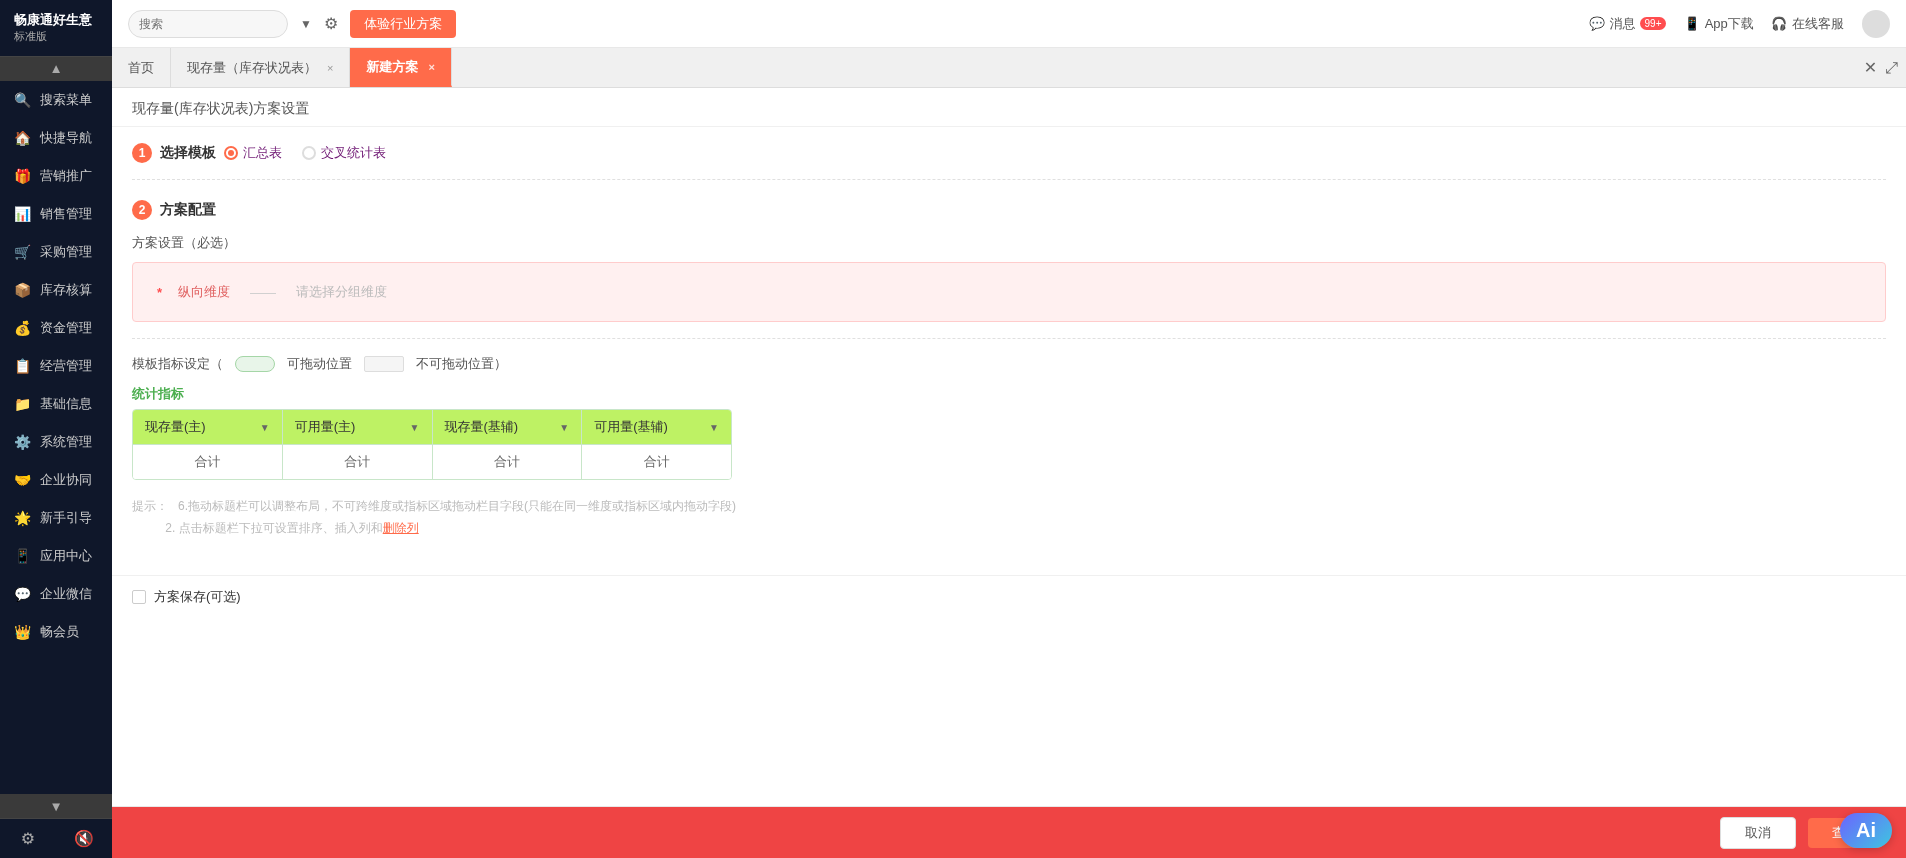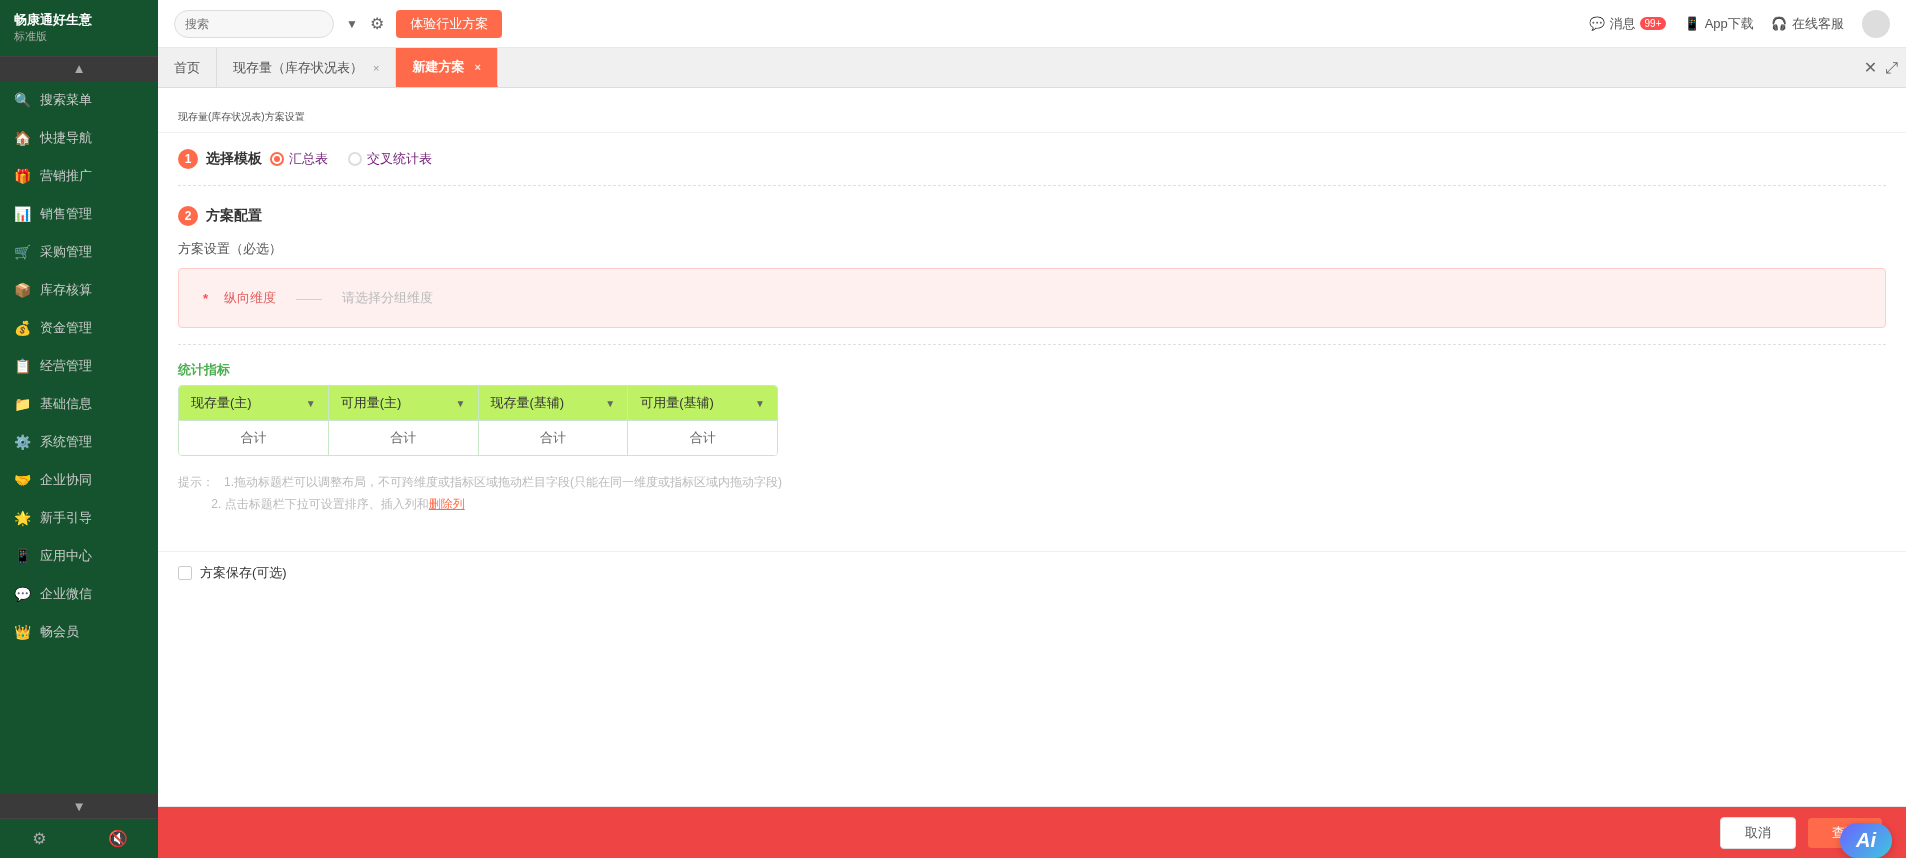--- a/index.html
+++ b/index.html
@@ -1,21 +1,21 @@
 <!DOCTYPE html>
 <html><head>
   <meta charset="utf-8">
   <style>
     * { box-sizing: border-box; margin: 0; padding: 0; }
     body { font-family: "Microsoft YaHei", "PingFang SC", sans-serif; font-size: 13px; background: #f5f5f5; display: flex; height: 858px; overflow: hidden; }
 
     
     .sidebar {
-      width: 158px;
-      background: #14532d;
+      width: 112px;
+      background: #0f172a;
       color: #ccc;
       display: flex;
       flex-direction: column;
       flex-shrink: 0;
       height: 100%;
     }
     .sidebar-logo {
       padding: 12px 14px;
       border-bottom: 1px solid #444;
     }
@@ -226,22 +226,22 @@
     .content-area {
       flex: 1;
       overflow-y: auto;
       background: #fff;
       position: relative;
     }
     .content-area::-webkit-scrollbar { width: 6px; }
     .content-area::-webkit-scrollbar-thumb { background: #ccc; border-radius: 3px; }
 
     .page-header {
-      padding: 22px 20px 8px;
-      font-size: 10px;
+      padding: 12px 20px 8px;
+      font-size: 14px;
       color: #555;
       border-bottom: 1px solid #f0f0f0;
     }
 
     .scheme-section {
       padding: 16px 20px;
     }
 
     .step-block {
       margin-bottom: 20px;
@@ -483,29 +483,28 @@
       border-radius: 4px;
       padding: 6px 24px;
       font-size: 13px;
       color: #fff;
       cursor: pointer;
     }
 
     
     .ai-fab {
       position: fixed;
-      bottom: 0;
+      bottom: 10px;
       right: 14px;
       background: linear-gradient(135deg, #6c63ff, #3ec6e0);
       border-radius: 50px;
       padding: 6px 16px;
       color: #fff;
       font-size: 20px;
       font-weight: bold;
-      font-style: italic;
       cursor: pointer;
       box-shadow: 0 2px 8px rgba(0,0,0,0.2);
     }
   </style>
 </head>
 <body>
 
 <div class="sidebar">
   <div class="sidebar-logo">
     <div class="logo-text">畅康通好生意</div>
@@ -671,20 +670,27 @@
             <span class="pink-box-required">*</span>
             <span>纵向维度</span>
             <span class="pink-box-dash">——</span>
             <span class="pink-box-placeholder">请选择分组维度</span>
           </div>
         </div>
 
         <hr class="section-divider">
 
         <div class="indicator-settings">
+          <div class="indicator-label-row">
+            <span>模板指标设定（</span>
+            <div class="draggable-indicator"></div>
+            <span>可拖动位置</span>
+            <div class="non-draggable-indicator"></div>
+            <span>不可拖动位置）</span>
+          </div>
 
           <div class="stats-section-title">统计指标</div>
           <div class="stats-table">
             <div class="stats-table-header">
 
             <div class="stats-table-cell">
                   <span>现存量(主)</span>
                   <span class="chevron-icon">▼</span>
                 </div>
                 <div class="stats-table-cell">
@@ -714,21 +720,21 @@
                 <div class="stats-table-cell">
                   <span>合计</span>
                 </div>
               </div>
           </div>
         </div>
 
         <div class="tips-section">
           <div>
             <span>提示：&nbsp;&nbsp;</span>
-            <span>1.拖动标题栏可以调整布局，不可跨维度或指标区域拖动栏目字段(只能在同一维度或指标区域内拖动字段)</span>
+            <span>6.拖动标题栏可以调整布局，不可跨维度或指标区域拖动栏目字段(只能在同一维度或指标区域内拖动字段)</span>
           </div>
           <div>
             <span>&nbsp;&nbsp;&nbsp;&nbsp;&nbsp;&nbsp;&nbsp;&nbsp;&nbsp;</span>
             <span>2. 点击标题栏下拉可设置排序、插入列和<a>删除列</a></span>
           </div>
         </div>
       </div>
 
     </div>
 

